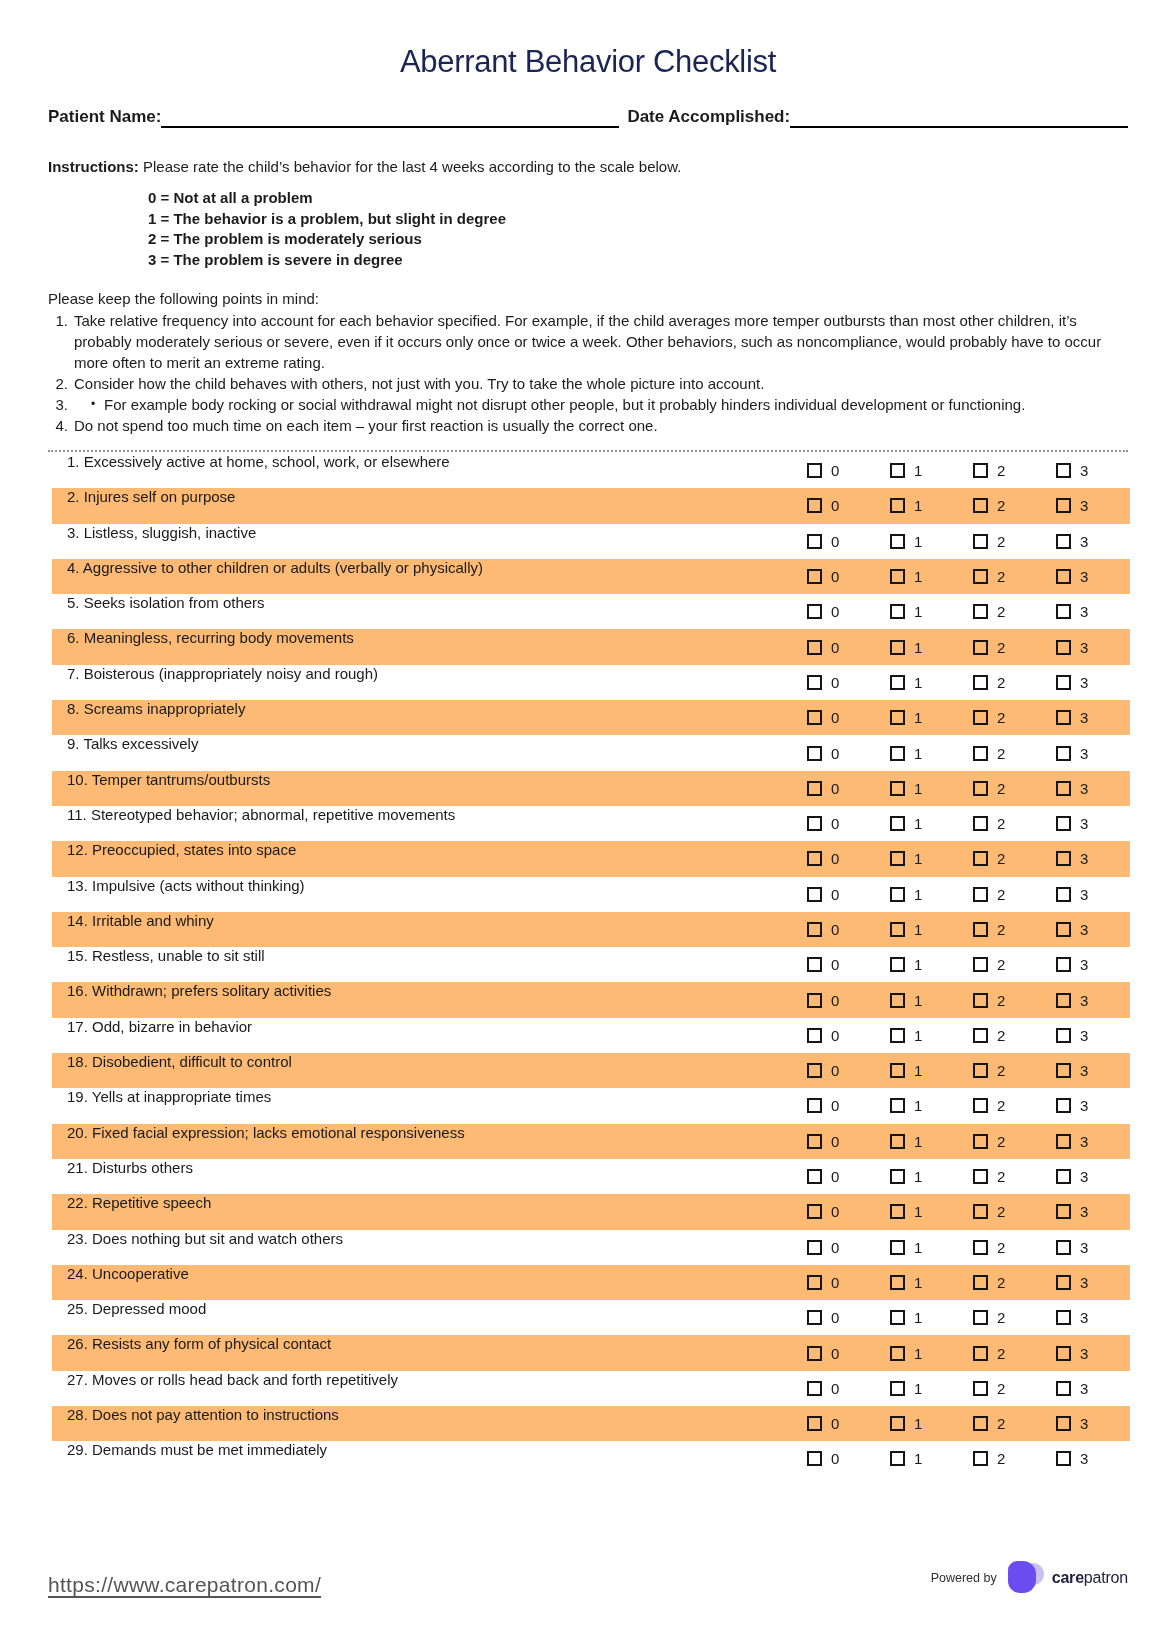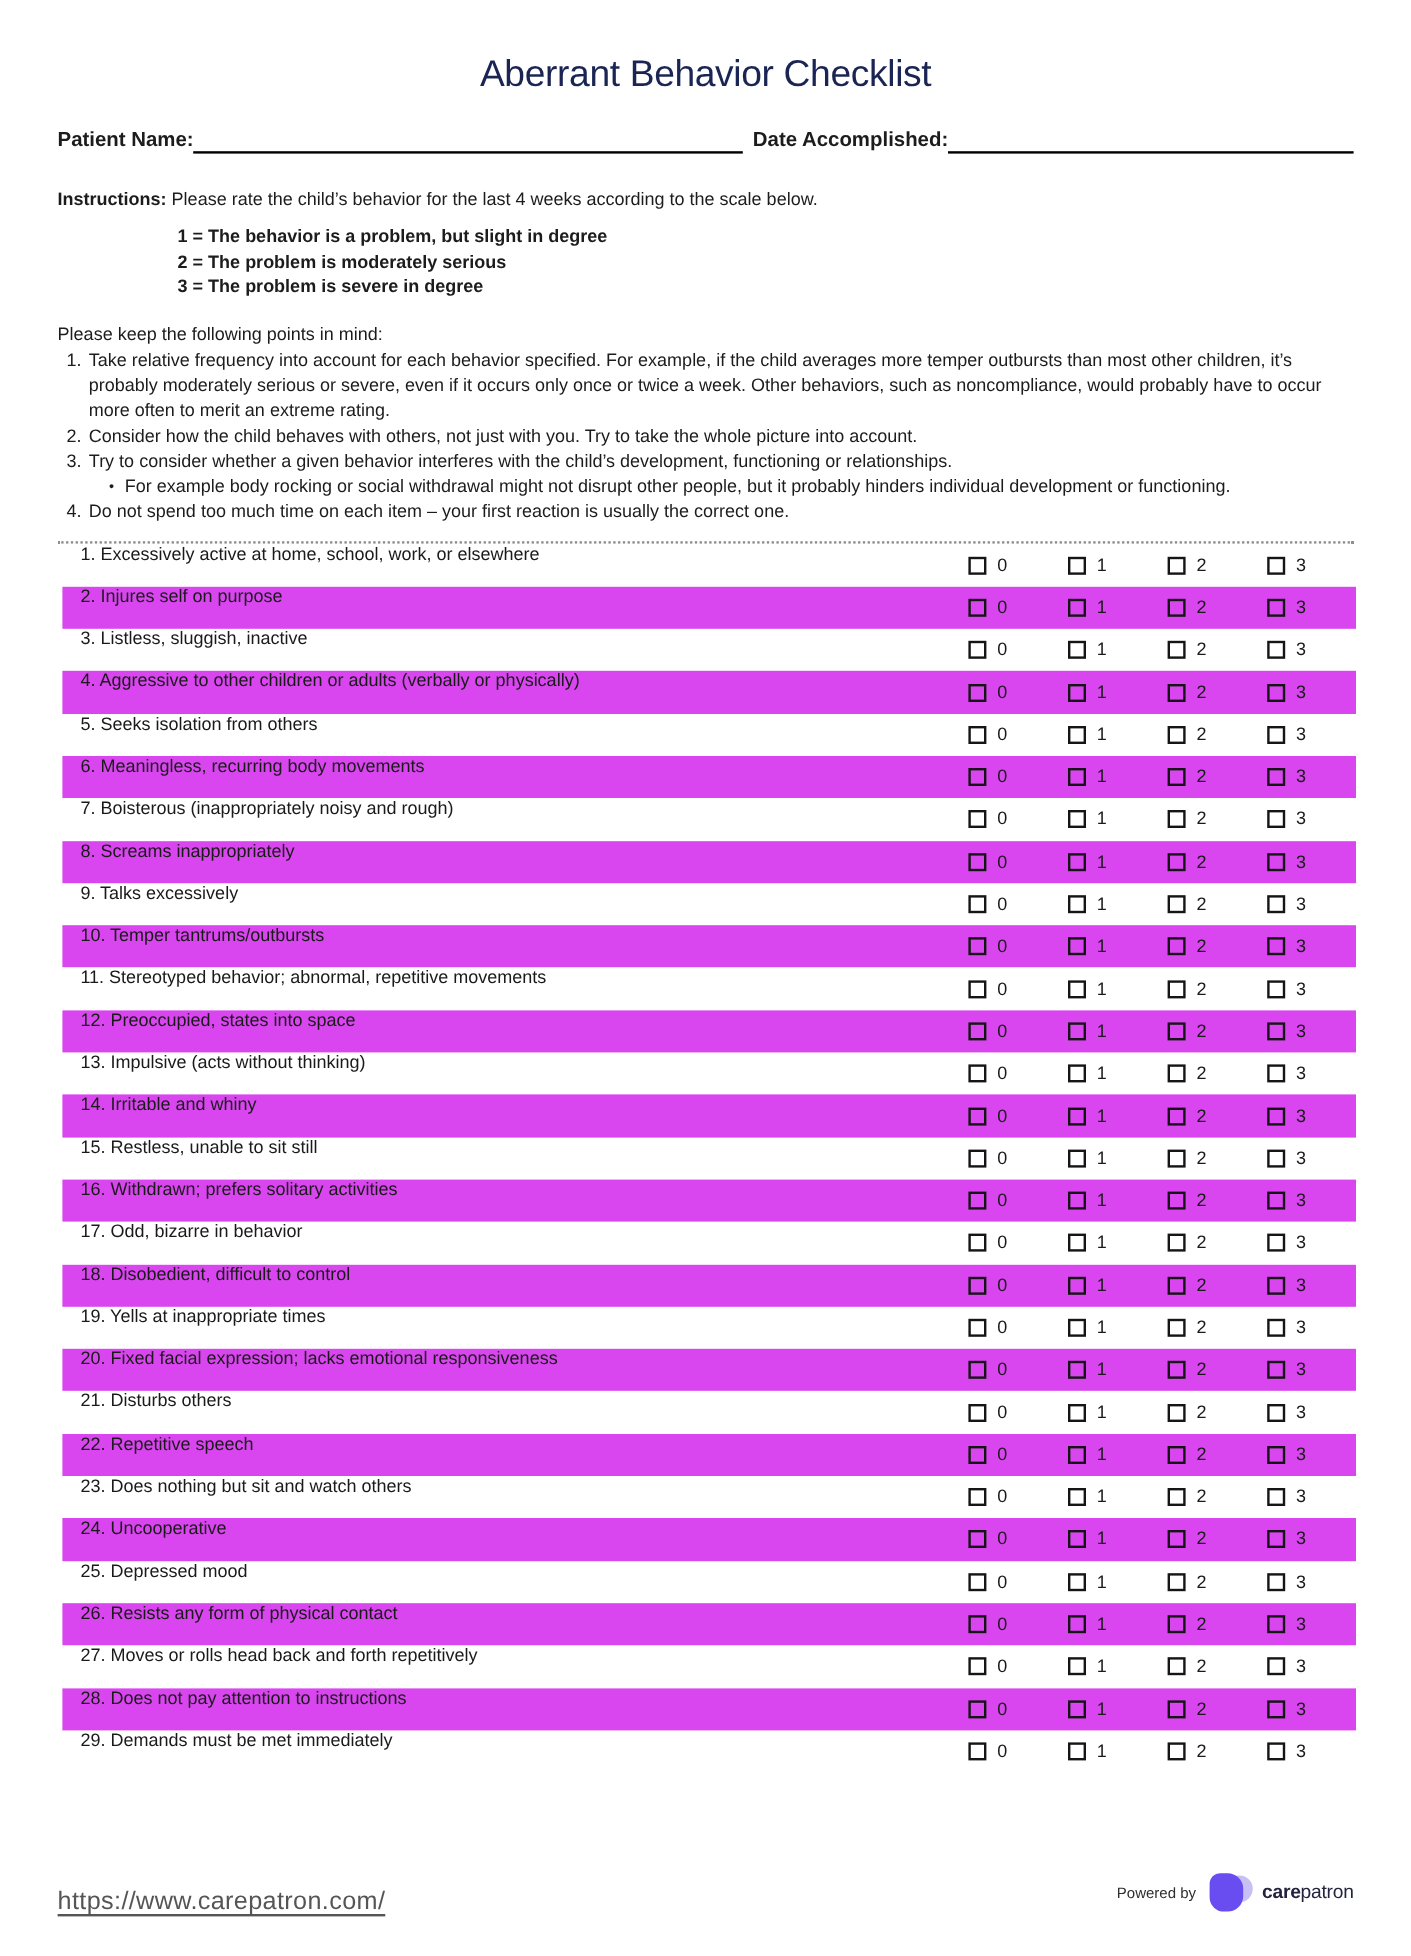--- a/index.html
+++ b/index.html
@@ -42,21 +42,21 @@
   .separator {
     margin:14px 0 0 0; height:0;
     border-top:2px dotted #8f8f8f;
   }
 
   .rows { margin-top:1px; margin-left:4px; margin-right:-2px; }
   .row {
     position:relative; height:35.3px;
     display:flex; align-items:flex-start;
   }
-  .row.alt { background:#d946ef; }
+  .row.alt { background:#fdba74; }
   .row-label { padding-left:15px; font-size:15px; color:#1a1a1a; }
   .opt { position:absolute; display:flex; align-items:center; top:0; height:100%; }
   .cb {
     width:15px; height:15px; border:2.5px solid #151515;
     background:transparent; display:inline-block; cursor:pointer;
   }
   .cb-label { font-size:15px; margin-left:9px; color:#1a1a1a; }
   .o0{left:755px;} .o1{left:838px;} .o2{left:921px;} .o3{left:1004px;}
 
   .footer-url {
@@ -94,20 +94,21 @@
     <span class="lbl">Date Accomplished:</span>
     <span class="fill-line date"></span>
   </div>
 
   <div class="instructions">
     <span class="lbl">Instructions:</span>
     <span>Please rate the child’s behavior for the last 4 weeks according to the scale below.</span>
   </div>
 
   <div class="scale" id="scale">
+      <div>0 = Not at all a problem</div>
       <div>1 = The behavior is a problem, but slight in degree</div>
       <div>2 = The problem is moderately serious</div>
       <div>3 = The problem is severe in degree</div>
     </div>
 
   <div class="points-heading">Please keep the following points in mind:</div>
   <div class="points" id="points">
       <div class="pt">
         <span class="pt-num">1.</span>
         <div class="pt-text">
@@ -116,21 +117,20 @@
       </div>
       <div class="pt">
         <span class="pt-num">2.</span>
         <div class="pt-text">
           <div>Consider how the child behaves with others, not just with you. Try to take the whole picture into account.</div>
         </div>
       </div>
       <div class="pt">
         <span class="pt-num">3.</span>
         <div class="pt-text">
-          <div>Try to consider whether a given behavior interferes with the child’s development, functioning or relationships.</div>
           <div class="pt-sub">
             <span class="bullet">•</span>
             <span>For example body rocking or social withdrawal might not disrupt other people, but it probably hinders individual development or functioning.</span>
           </div>
         </div>
       </div>
       <div class="pt">
         <span class="pt-num">4.</span>
         <div class="pt-text">
           <div>Do not spend too much time on each item – your first reaction is usually the correct one.</div>

